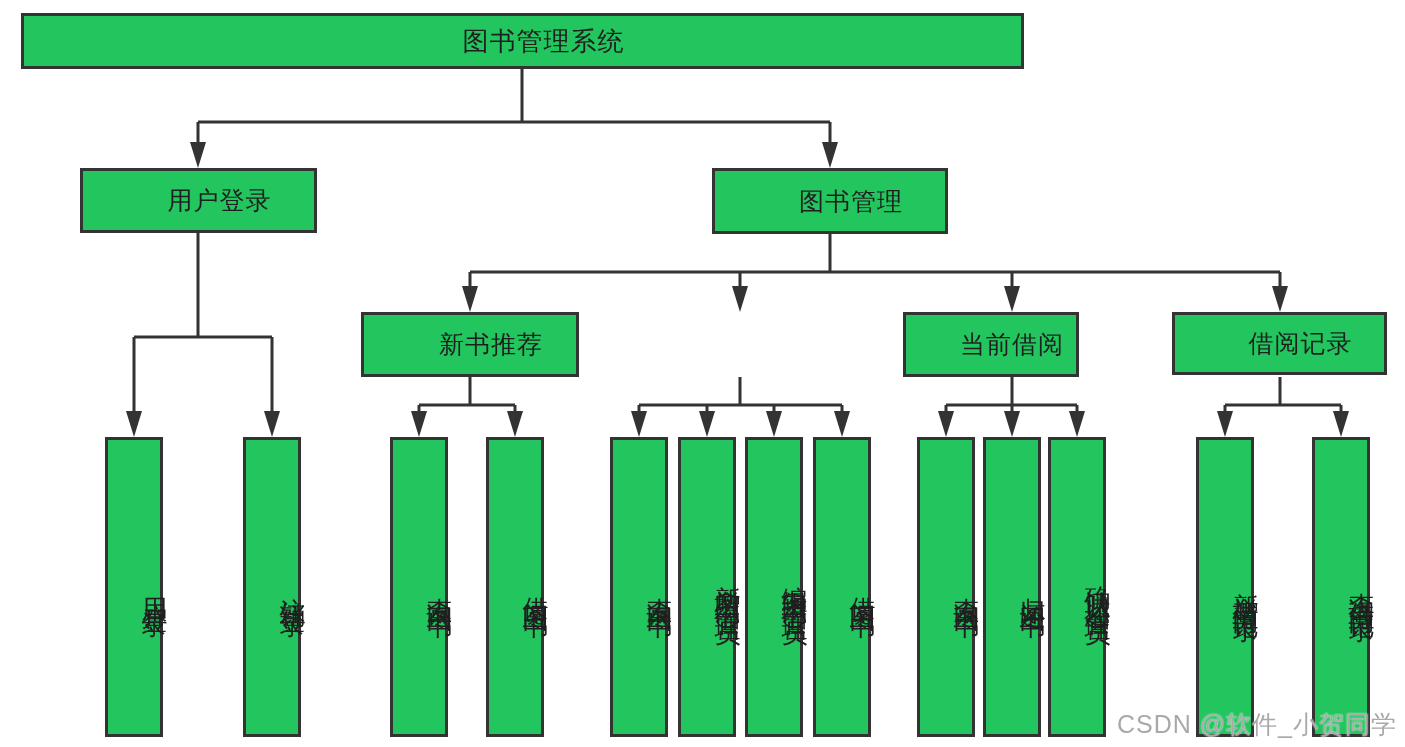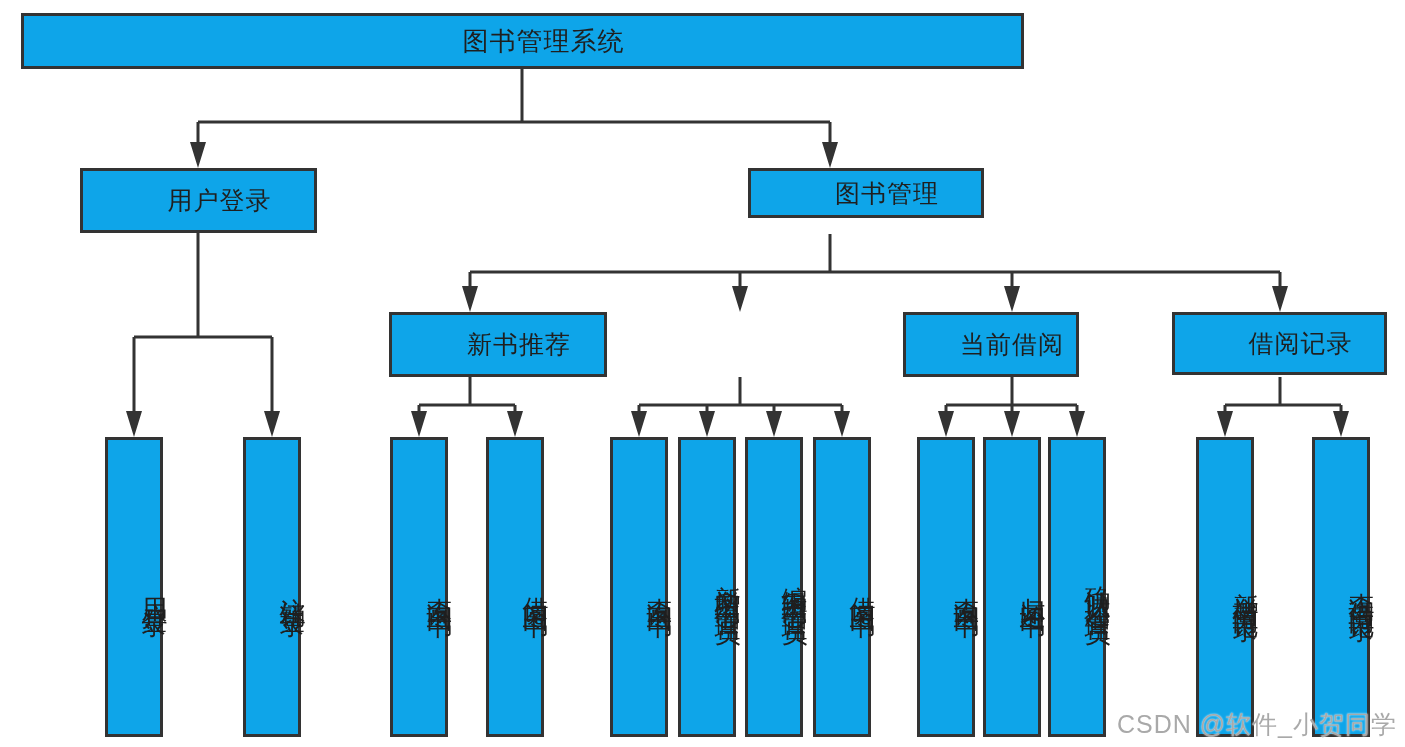--- a/index.html
+++ b/index.html
@@ -19,21 +19,21 @@
     position: absolute;
     left: 0;
     top: 0;
     width: 1405px;
     height: 747px;
   }
   .box {
     position: absolute;
     box-sizing: border-box;
     border: 3px solid #333333;
-    background: #0ea5e9;
+    background: #22c55e;
     color: #1f1f1f;
     display: flex;
     align-items: center;
     justify-content: center;
     text-align: center;
     padding-left: 42px;
   }
   .hbox { font-size: 25px; letter-spacing: 1px; }
   .vbox {
     writing-mode: vertical-rl;
@@ -41,22 +41,22 @@
     font-size: 26px;
     letter-spacing: 5px;
     line-height: 52px;
     top: 437px;
     width: 58px;
     height: 300px;
   }
   
   .n-root { left: 21px;  top: 13px;  width: 1003px; height: 56px; font-size: 26px; }
   .n-l1a  { left: 80px;  top: 168px; width: 237px;  height: 65px; }
-  .n-l1b  { left: 712px; top: 168px; width: 236px;  height: 50px; margin-left: 36px; }
-  .n-l2a  { left: 361px; top: 312px; width: 218px;  height: 65px; margin-left: 28px; }
+  .n-l1b  { left: 712px; top: 168px; width: 236px;  height: 66px; }
+  .n-l2a  { left: 361px; top: 312px; width: 218px;  height: 65px; }
   .n-l2b  { left: 632px; top: 312px; width: 215px;  height: 65px; }
   .n-l2c  { left: 903px; top: 312px; width: 176px;  height: 65px; }
   .n-l2d  { left: 1172px; top: 312px; width: 215px; height: 63px; }
   .lf-01 { left: 105px; }
   .lf-02 { left: 243px; }
   .lf-03 { left: 390px; }
   .lf-04 { left: 486px; }
   .lf-05 { left: 610px; }
   .lf-06 { left: 678px; }
   .lf-07 { left: 745px; }

